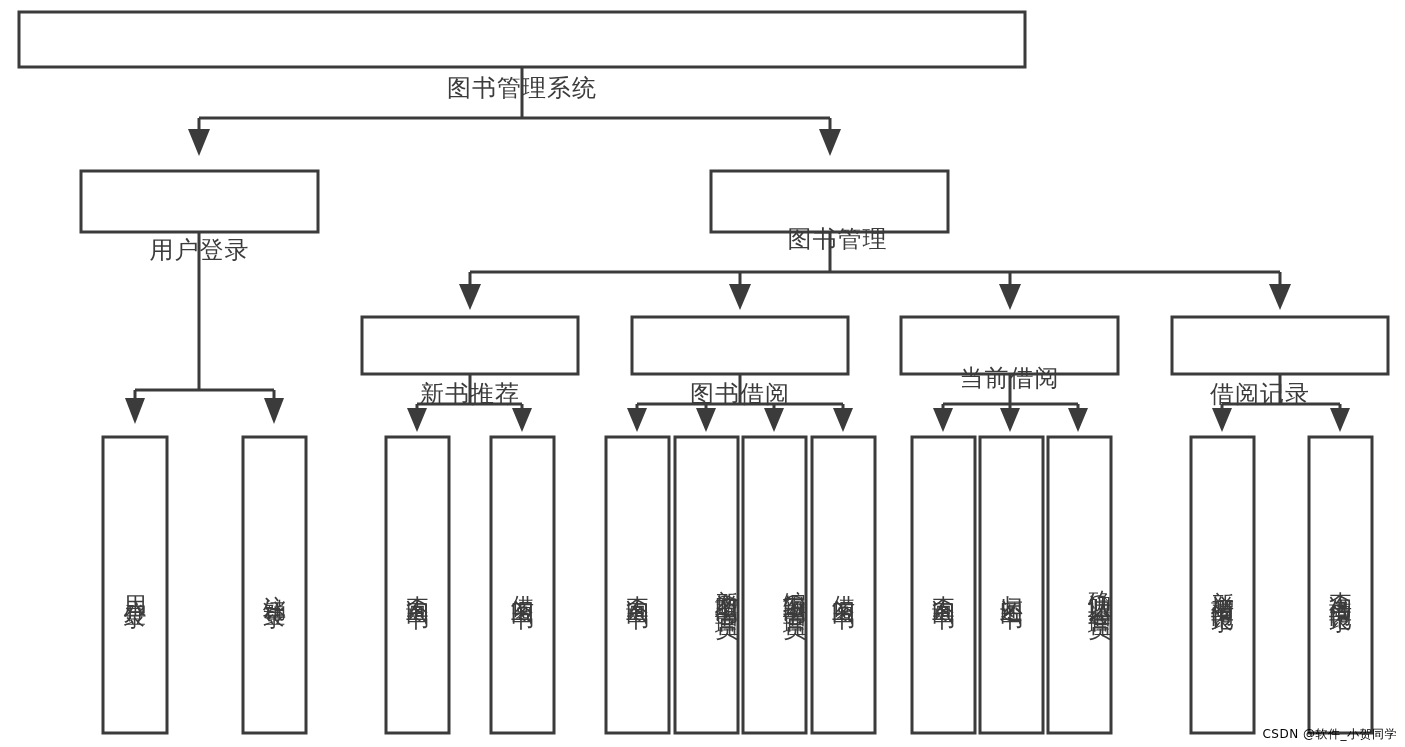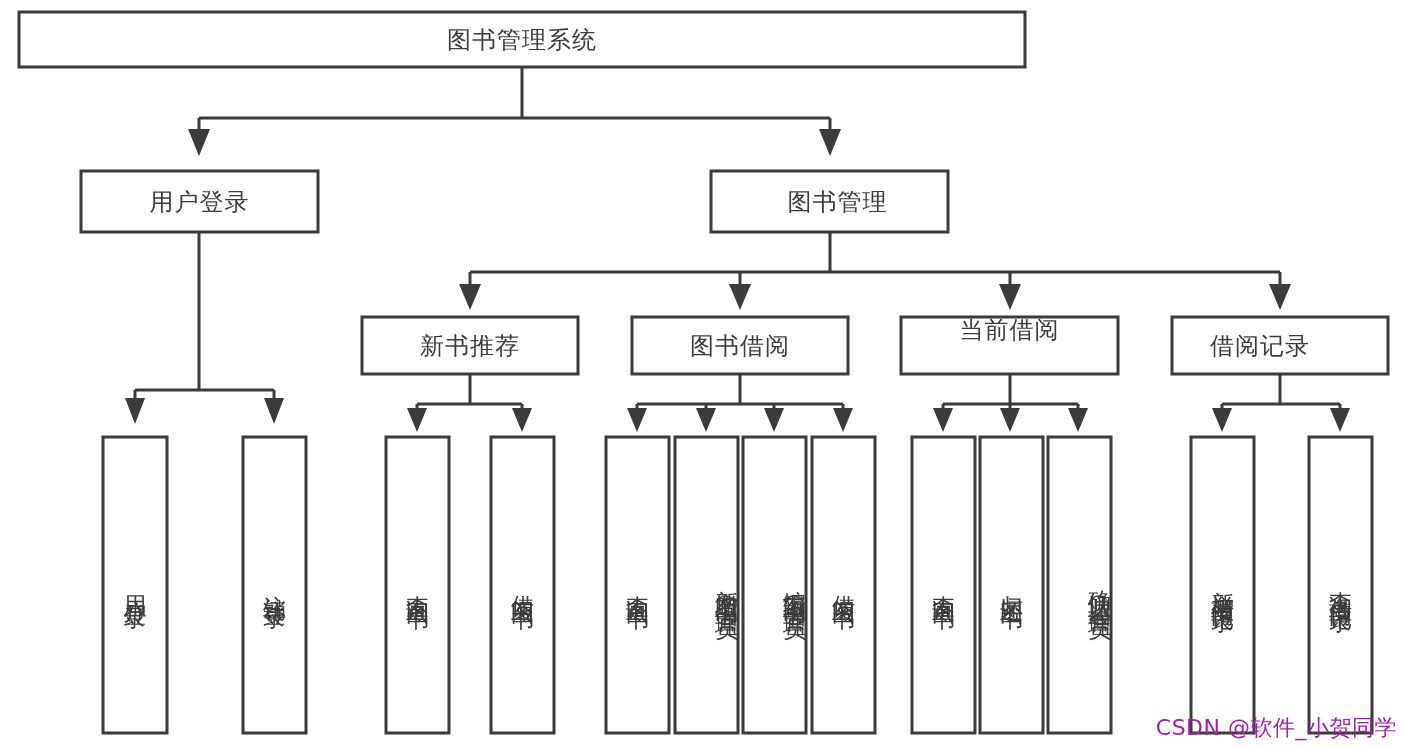--- a/index.html
+++ b/index.html
@@ -27,37 +27,38 @@
 
   
   .label-h{
     position:absolute;
     display:flex;align-items:center;justify-content:center;
     color:#3b3b3b;
     font-size:24px;
     letter-spacing:1px;
     white-space:nowrap;
     pointer-events:none;
+    margin-top:48px;
   }
   .label-v{
     position:absolute;
     display:flex;align-items:center;justify-content:center;
     color:#3b3b3b;
     font-size:23px;
     writing-mode:vertical-rl;
     text-orientation:upright;
     letter-spacing:4px;
     line-height:1;
     pointer-events:none;
   }
   .watermark{
     position:absolute;
     right:8px;bottom:4px;
-    font-size:22px;
-    color:#a21caf;
+    font-size:12px;
+    color:#000000;
     letter-spacing:0.5px;
     white-space:nowrap;
     pointer-events:none;
   }
 </style>
 </head>
 <body>
 
 <div id="diagram-root">
 
@@ -170,21 +171,21 @@
     <rect class="node-box" x="980" y="437" width="63" height="296"></rect>
     <rect class="node-box" x="1048" y="437" width="63" height="296"></rect>
 
     <rect class="node-box" x="1191" y="437" width="63" height="296"></rect>
     <rect class="node-box" x="1309" y="437" width="63" height="296"></rect>
   </svg>
 
   <div class="label-h" style="left:19px;top:12px;width:1006px;height:55px;">图书管理系统</div>
 
   <div class="label-h" style="left:81px;top:171px;width:237px;height:61px;">用户登录</div>
-  <div class="label-h" style="left:711px;top:171px;width:237px;height:61px;padding-left:8px;">图书管理</div>
+  <div class="label-h" style="left:711px;top:160px;width:237px;height:61px;padding-left:8px;">图书管理</div>
 
   <div class="label-h" style="left:362px;top:317px;width:216px;height:57px;">新书推荐</div>
   <div class="label-h" style="left:632px;top:317px;width:216px;height:57px;">图书借阅</div>
   <div class="label-h" style="left:901px;top:301px;width:217px;height:57px;">当前借阅</div>
   <div class="label-h" style="left:1172px;top:317px;width:176px;height:57px;">借阅记录</div>
 
   <div class="label-v" style="left:103px;top:437px;width:64px;height:296px;">用户登录</div>
   <div class="label-v" style="left:243px;top:437px;width:63px;height:296px;">注销登录</div>
 
   <div class="label-v" style="left:386px;top:437px;width:63px;height:296px;">查询图书</div>

